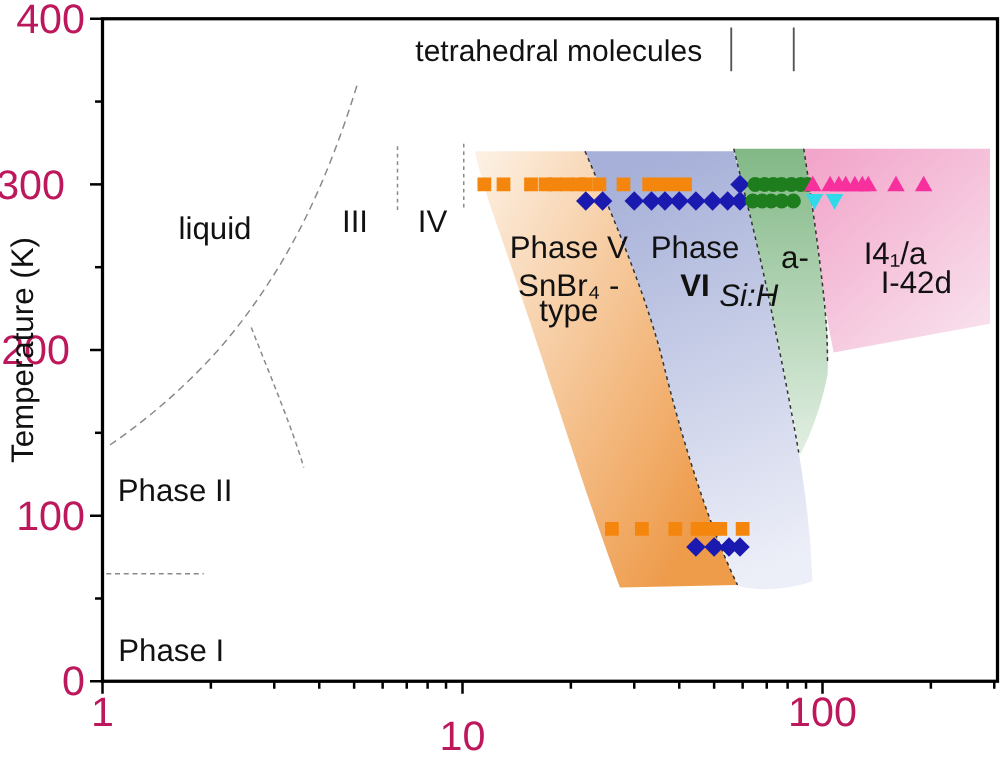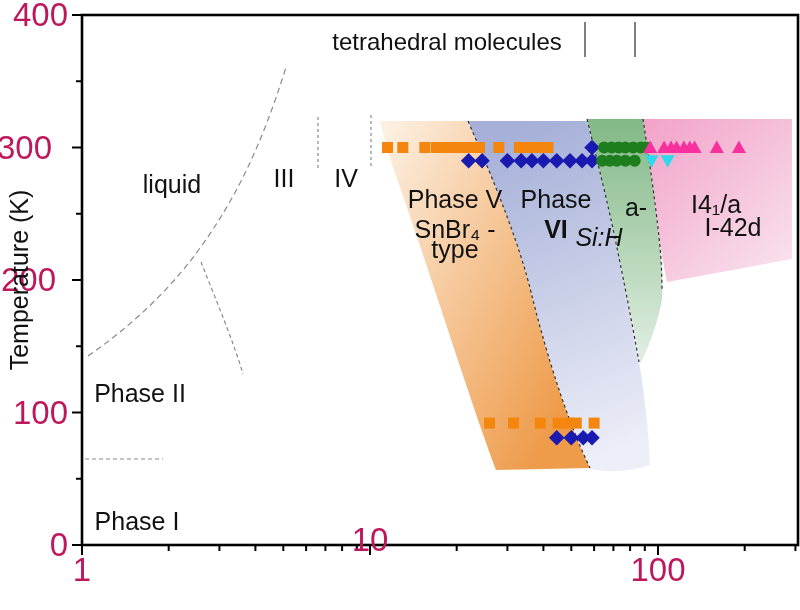--- a/index.html
+++ b/index.html
@@ -159,21 +159,21 @@
       </g>
   </svg>
 
   <div id="labels-layer">
       <div class="tick-lbl ytick" style="left: 68px; top: 545px;">0</div>
       <div class="tick-lbl ytick" style="left: 68px; top: 412.5px;">100</div>
       <div class="tick-lbl ytick" style="left: 56px; top: 280px;">200</div>
       <div class="tick-lbl ytick" style="left: 52px; top: 147.5px;">300</div>
       <div class="tick-lbl ytick" style="left: 68px; top: 15px;">400</div>
       <div class="tick-lbl xtick" style="left: 82px; top: 570px;">1</div>
-      <div class="tick-lbl xtick" style="left: 370px; top: 540px;">10</div>
+      <div class="tick-lbl xtick" style="left: 370px; top: 589px;">10</div>
       <div class="tick-lbl xtick" style="left: 658px; top: 570px;">100</div>
       <div class="lbl" style="left: 172px; top: 184px;">liquid</div>
       <div class="lbl" style="left: 284px; top: 178px;">III</div>
       <div class="lbl" style="left: 346px; top: 178px;">IV</div>
       <div class="lbl" style="left: 140px; top: 393px;">Phase II</div>
       <div class="lbl" style="left: 137px; top: 521px;">Phase I</div>
       <div class="lbl" style="left: 455px; top: 199px;">Phase V</div>
       <div class="lbl" style="left: 455px; top: 229px;">SnBr₄ -</div>
       <div class="lbl" style="left: 455px; top: 249px; text-align: right;">type</div>
       <div class="lbl" style="left: 556px; top: 199px;">Phase</div>

